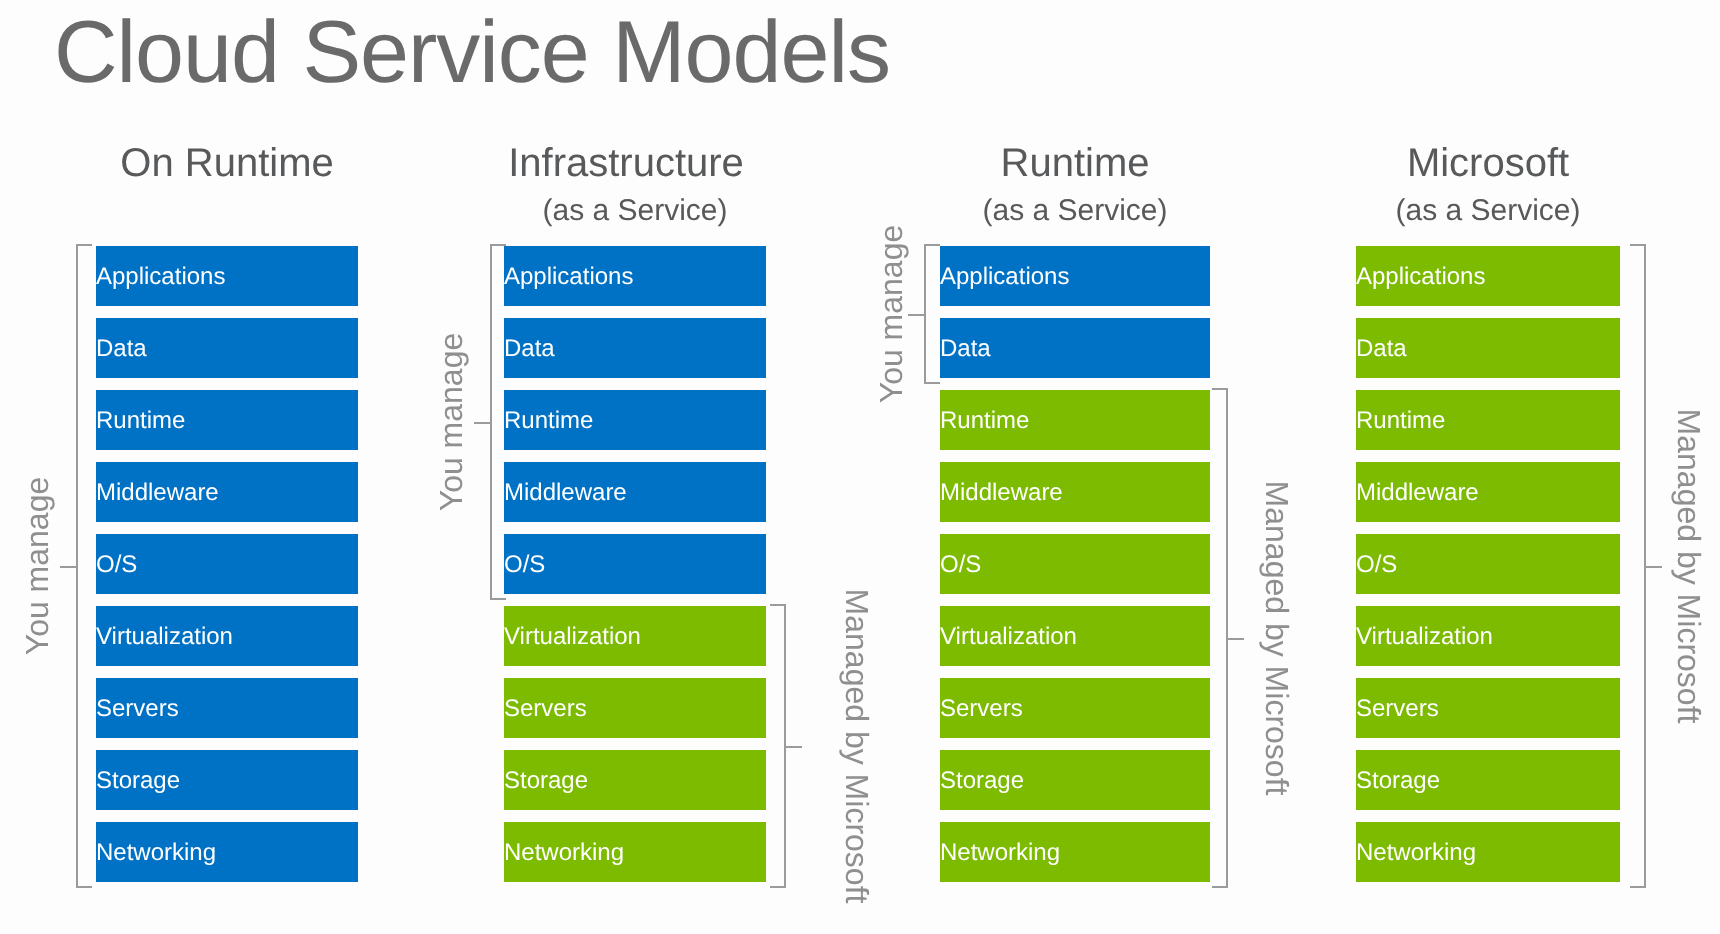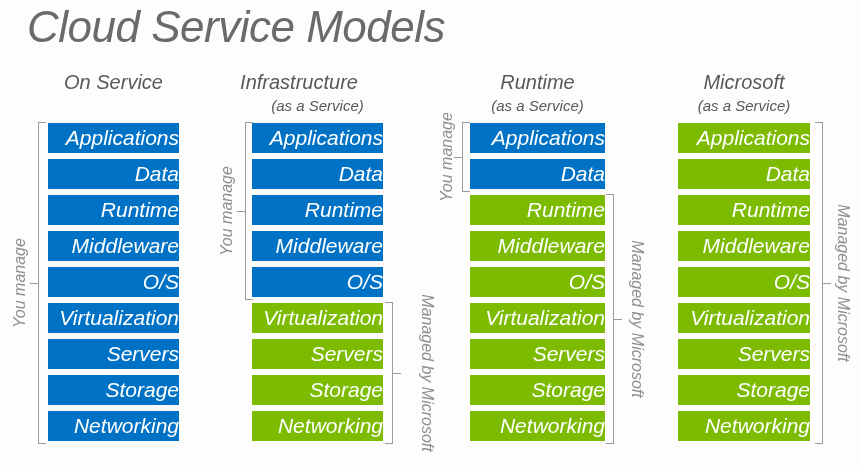--- a/index.html
+++ b/index.html
@@ -7,21 +7,20 @@
     padding: 0;
     background: #fdfdfd;
     font-family: "Liberation Sans", "DejaVu Sans", sans-serif;
   }
   #canvas {
     position: relative;
     width: 860px;
     height: 467px;
     background: #fdfdfd;
     overflow: hidden;
-    font-style: italic;
   }
   .title {
     position: absolute;
     left: 27px;
     top: 2px;
     font-size: 44px;
     font-weight: 300;
     letter-spacing: -0.5px;
     color: #6a6a6a;
     white-space: nowrap;
@@ -36,22 +35,22 @@
   .col-subheader {
     position: absolute;
     transform: translateX(-50%);
     font-size: 15px;
     color: #58595b;
     white-space: nowrap;
   }
   .stack-box {
     position: absolute;
     color: #ffffff;
-    font-size: 21px;
-    text-align: right;
+    font-size: 12px;
+    text-align: left;
     line-height: 30px;
     white-space: nowrap;
   }
   .bracket-part {
     position: absolute;
   }
   .bracket-label {
     position: absolute;
     font-size: 16px;
     color: #8f8f8f;
@@ -60,38 +59,38 @@
   .rot-ccw { transform: translate(-50%, -50%) rotate(-90deg); }
   .rot-cw  { transform: translate(-50%, -50%) rotate(90deg); }
 </style>
 </head>
 <body>
 
 <div id="canvas">
   <div class="title">Cloud Service Models</div>
   <div id="columns">
       <div>
-        <div class="col-header" style="left: 113.5px; top: 71px;">On Service</div>
+        <div class="col-header" style="left: 113.5px; top: 71px;">On Runtime</div>
         <div class="stack-box" style="left: 48px; top: 123px; width: 131px; height: 30px; background: rgb(0, 114, 198);">Applications</div>
         <div class="stack-box" style="left: 48px; top: 159px; width: 131px; height: 30px; background: rgb(0, 114, 198);">Data</div>
         <div class="stack-box" style="left: 48px; top: 195px; width: 131px; height: 30px; background: rgb(0, 114, 198);">Runtime</div>
         <div class="stack-box" style="left: 48px; top: 231px; width: 131px; height: 30px; background: rgb(0, 114, 198);">Middleware</div>
         <div class="stack-box" style="left: 48px; top: 267px; width: 131px; height: 30px; background: rgb(0, 114, 198);">O/S</div>
         <div class="stack-box" style="left: 48px; top: 303px; width: 131px; height: 30px; background: rgb(0, 114, 198);">Virtualization</div>
         <div class="stack-box" style="left: 48px; top: 339px; width: 131px; height: 30px; background: rgb(0, 114, 198);">Servers</div>
         <div class="stack-box" style="left: 48px; top: 375px; width: 131px; height: 30px; background: rgb(0, 114, 198);">Storage</div>
         <div class="stack-box" style="left: 48px; top: 411px; width: 131px; height: 30px; background: rgb(0, 114, 198);">Networking</div>
         <div class="bracket-part" style="left: 38px; top: 122px; width: 1px; height: 322px; background: rgb(155, 155, 155);"></div>
         <div class="bracket-part" style="left: 38px; top: 122px; width: 8px; height: 1px; background: rgb(155, 155, 155);"></div>
         <div class="bracket-part" style="left: 38px; top: 443px; width: 8px; height: 1px; background: rgb(155, 155, 155);"></div>
         <div class="bracket-part" style="left: 30px; top: 283px; width: 8px; height: 1px; background: rgb(155, 155, 155);"></div>
         <div class="bracket-label rot-ccw" style="left: 20px; top: 283px;">You manage</div>
       </div>
       <div>
-        <div class="col-header" style="left: 299px; top: 71px;">Infrastructure</div>
+        <div class="col-header" style="left: 313px; top: 71px;">Infrastructure</div>
         <div class="col-subheader" style="left: 317.5px; top: 97px;">(as a Service)</div>
         <div class="stack-box" style="left: 252px; top: 123px; width: 131px; height: 30px; background: rgb(0, 114, 198);">Applications</div>
         <div class="stack-box" style="left: 252px; top: 159px; width: 131px; height: 30px; background: rgb(0, 114, 198);">Data</div>
         <div class="stack-box" style="left: 252px; top: 195px; width: 131px; height: 30px; background: rgb(0, 114, 198);">Runtime</div>
         <div class="stack-box" style="left: 252px; top: 231px; width: 131px; height: 30px; background: rgb(0, 114, 198);">Middleware</div>
         <div class="stack-box" style="left: 252px; top: 267px; width: 131px; height: 30px; background: rgb(0, 114, 198);">O/S</div>
         <div class="stack-box" style="left: 252px; top: 303px; width: 131px; height: 30px; background: rgb(124, 187, 0);">Virtualization</div>
         <div class="stack-box" style="left: 252px; top: 339px; width: 131px; height: 30px; background: rgb(124, 187, 0);">Servers</div>
         <div class="stack-box" style="left: 252px; top: 375px; width: 131px; height: 30px; background: rgb(124, 187, 0);">Storage</div>
         <div class="stack-box" style="left: 252px; top: 411px; width: 131px; height: 30px; background: rgb(124, 187, 0);">Networking</div>

